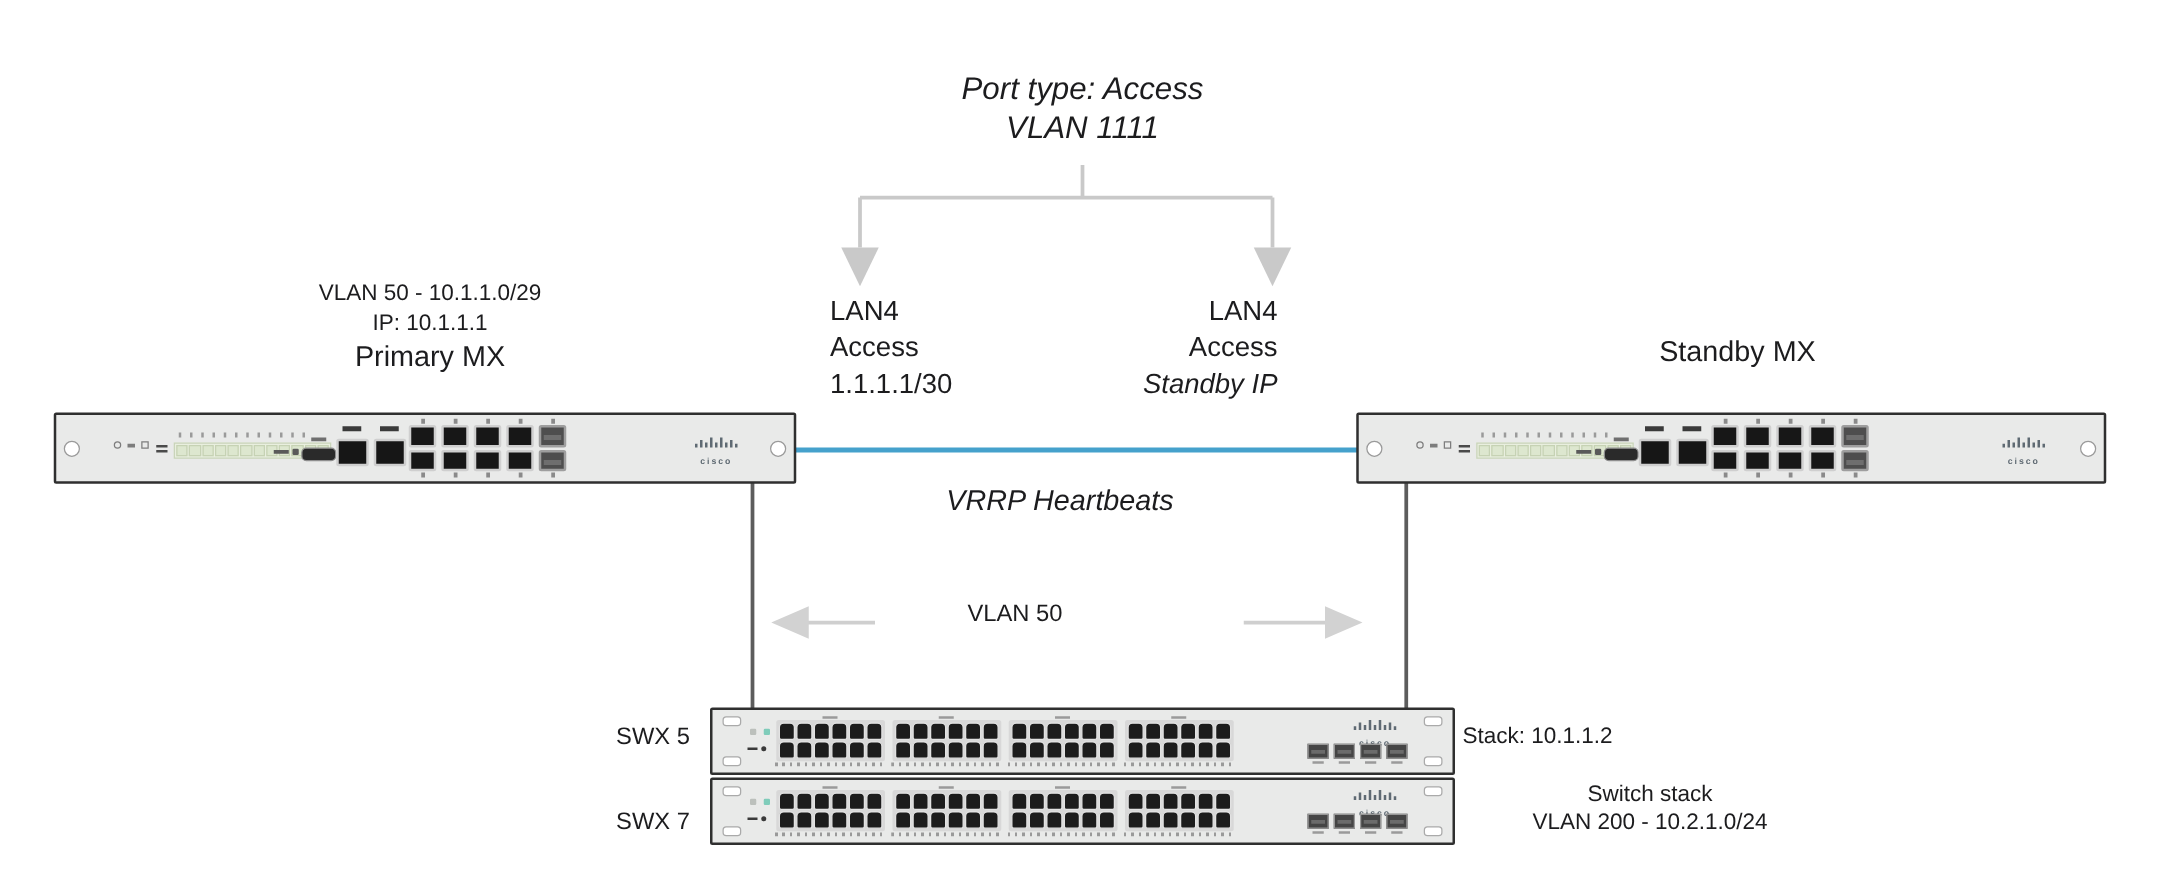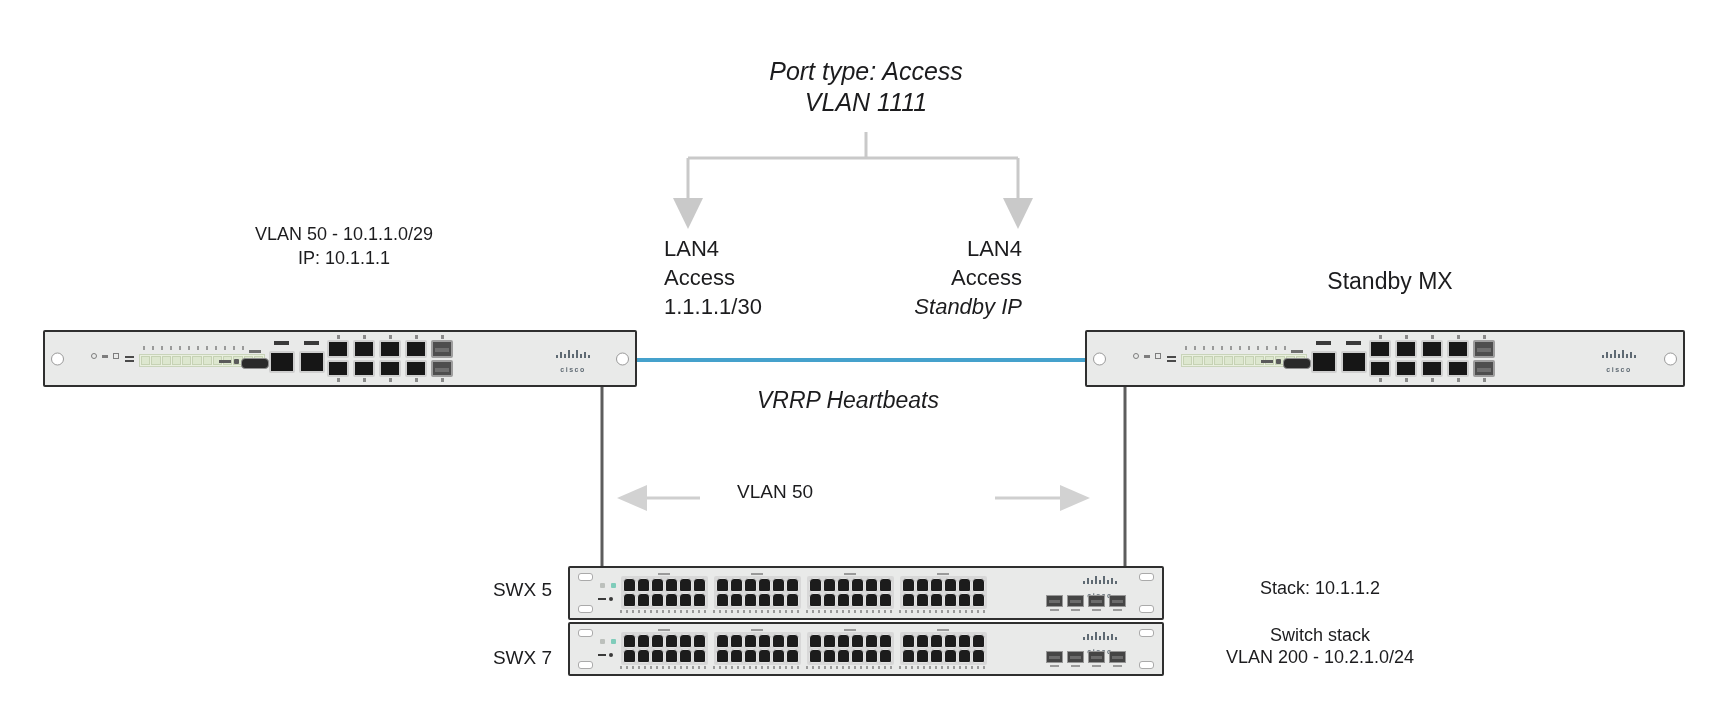--- a/index.html
+++ b/index.html
@@ -20,25 +20,25 @@
   .lbl{position:absolute;z-index:3;}
   .t-italic{font-style:italic;}
   .top-label{left:666px;top:56px;width:400px;text-align:center;font-size:25px;line-height:31px;font-style:italic;}
   .lan4-left{left:664px;top:234px;width:200px;text-align:left;font-size:22px;line-height:29px;}
   .lan4-right{left:860px;top:234px;width:162px;text-align:right;font-size:22px;line-height:29px;}
   .primary-label{left:194px;top:210px;width:300px;text-align:center;margin-top:12px;}
   .primary-label .s{font-size:18px;line-height:24px;}
   .primary-label .b{font-size:23px;line-height:30px;}
   .standby-label{left:1240px;top:268px;width:300px;text-align:center;font-size:23px;}
   .vrrp-label{left:698px;top:387px;width:300px;text-align:center;font-size:23px;font-style:italic;}
-  .vlan50-label{left:700px;top:481px;width:150px;text-align:center;font-size:19px;}
+  .vlan50-label{left:700px;top:481px;width:150px;text-align:right;font-size:19px;}
   .swx-label{width:100px;text-align:right;font-size:19px;}
   .swx1{left:452px;top:579px;}
   .swx2{left:452px;top:647px;}
-  .stack-ip{left:1170px;top:578px;width:300px;text-align:center;font-size:18px;}
+  .stack-ip{left:1170px;top:578px;width:300px;font-size:18px;}
   .stack-note{left:1170px;top:624px;width:300px;text-align:center;font-size:18px;line-height:22px;}
 
   
   .device{position:absolute;z-index:2;background:var(--device_body,#e9eae9);
     border:2px solid var(--device_border,#2f2f2f);border-radius:2px;box-sizing:border-box;}
   .mx-left{left:43px;top:330px;width:594px;height:57px;}
   .mx-right{left:1085px;top:330px;width:600px;height:57px;}
   .sw-1{left:568px;top:566px;width:596px;height:54px;}
   .sw-2{left:568px;top:622px;width:596px;height:54px;}
 
@@ -122,20 +122,21 @@
   </svg>
 
   <div class="lbl top-label">
     <div>Port type: Access</div>
     <div>VLAN 1111</div>
   </div>
 
   <div class="lbl primary-label">
     <div class="s">VLAN 50 - 10.1.1.0/29</div>
     <div class="s">IP: 10.1.1.1</div>
+    <div class="b">Primary MX</div>
   </div>
 
   <div class="lbl standby-label">Standby MX</div>
 
   <div class="lbl lan4-left">
     <div>LAN4</div>
     <div>Access</div>
     <div>1.1.1.1/30</div>
   </div>
   <div class="lbl lan4-right">

